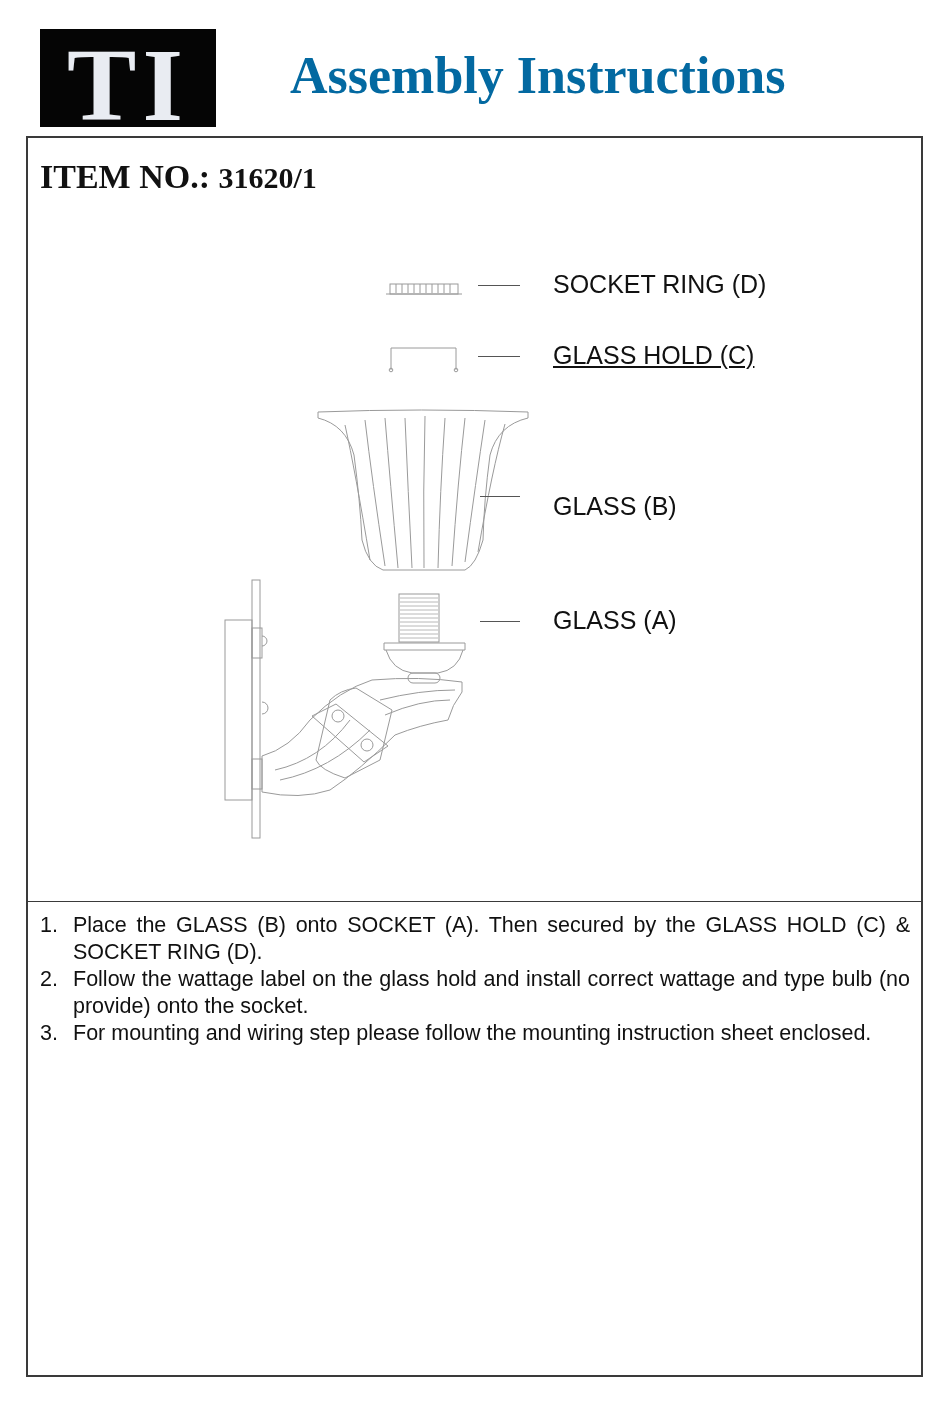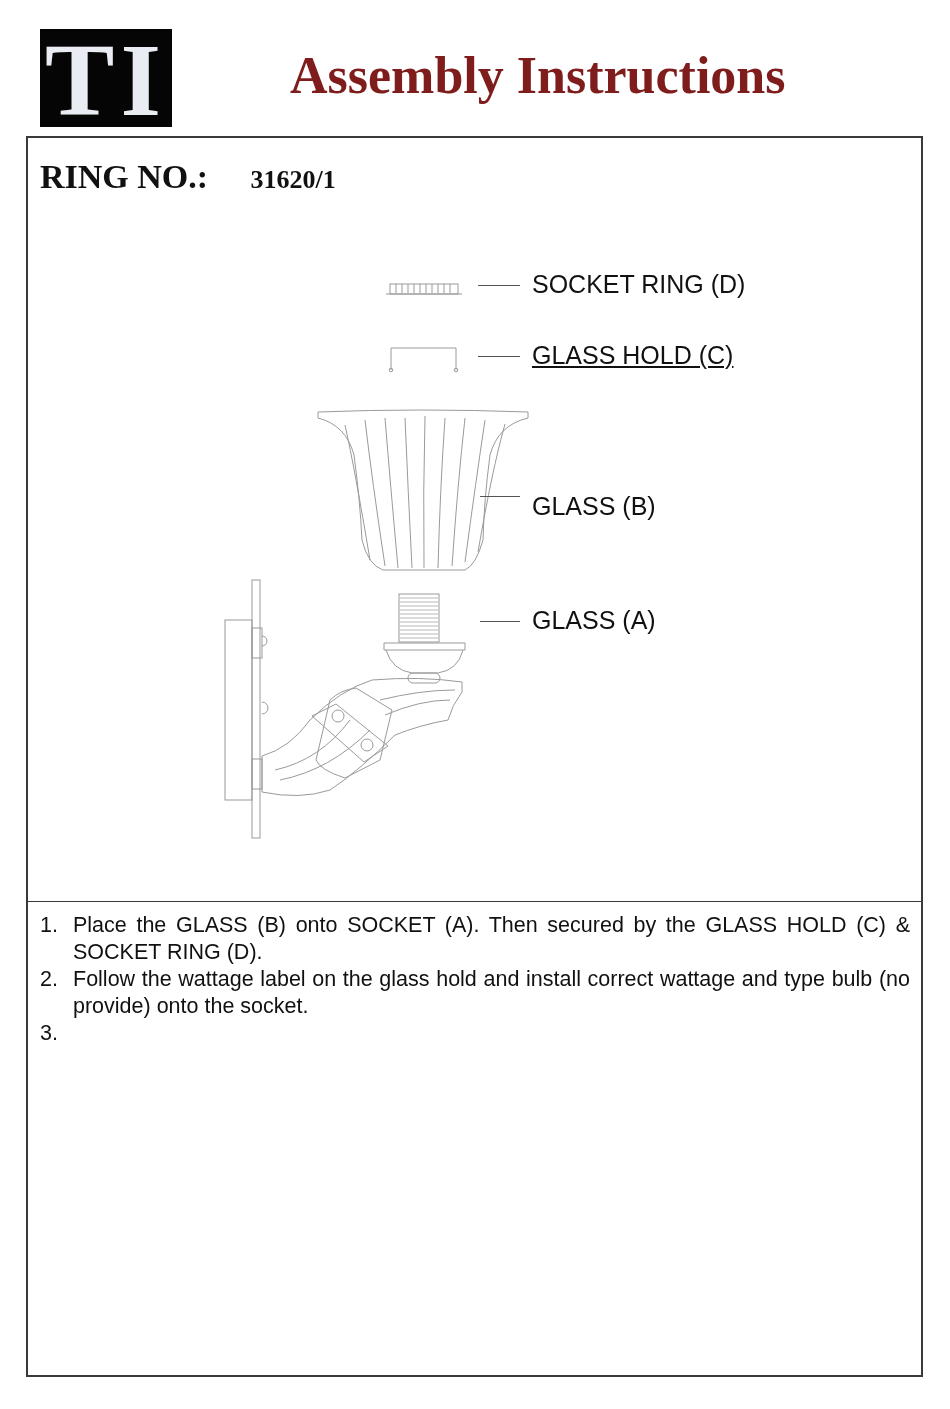--- a/index.html
+++ b/index.html
@@ -1,43 +1,43 @@
 <!DOCTYPE html>
 <html><head>
 <meta charset="utf-8">
 <style>
   html, body { margin: 0; padding: 0; background: #ffffff; }
   body { width: 950px; height: 1409px; position: relative; overflow: hidden; font-family: "Liberation Sans", sans-serif; color: #111; }
-  .logo { position: absolute; left: 40px; top: 29px; width: 132px; height: 98px; background: #050505; display: flex; align-items: center; justify-content: center; }
+  .logo { position: absolute; left: 40px; top: 29px; width: 176px; height: 98px; background: #050505; display: flex; align-items: flex-start; justify-content: center; }
   .logo span { font-family: "Liberation Serif", serif; font-weight: bold; font-size: 104px; color: #e9ecf2; letter-spacing: 6px; line-height: 1; margin-top: 4px; }
-  .title { position: absolute; left: 290px; top: 46px; font-family: "Liberation Serif", serif; font-weight: bold; font-size: 52px; color: #7f1d1d; white-space: nowrap; }
+  .title { position: absolute; left: 290px; top: 46px; font-family: "Liberation Serif", serif; font-weight: bold; font-size: 52px; color: #0369a1; white-space: nowrap; }
   .frame { position: absolute; left: 26px; top: 136px; width: 897px; height: 1241px; border: 2px solid #3a3a3a; box-sizing: border-box; }
   .divider { position: absolute; left: 26px; top: 901px; width: 897px; height: 0; border-top: 1.5px solid #3a3a3a; }
   .item-no { position: absolute; left: 40px; top: 158px; font-family: "Liberation Serif", serif; font-weight: bold; font-size: 34px; white-space: nowrap; }
-  .item-no .num { font-size: 26px; margin-left: 34px; }
-  .label { position: absolute; font-size: 25px; color: #111; white-space: nowrap; }
+  .item-no .num { font-size: 30px; }
+  .label { position: absolute; font-size: 25px; color: #111; white-space: nowrap; margin-left: 21px; }
   .leader { position: absolute; height: 0; border-top: 1px solid #555; }
   .drawing { position: absolute; left: 0; top: 0; }
   .steps { position: absolute; left: 40px; top: 912px; width: 870px; font-size: 21.5px; line-height: 27px; list-style: none; margin: 0; padding: 0; }
   .steps li { position: relative; padding-left: 33px; text-align: justify; }
   .steps li .n { position: absolute; left: 0; top: 0; }
 </style>
 </head>
 <body>
 
 <div class="logo">
   <span>TI</span>
 </div>
 <div class="title">Assembly Instructions</div>
 
 <div class="frame"></div>
 <div class="divider"></div>
 
 <div class="item-no">
-  <span>RING NO.:</span>
+  <span>ITEM NO.:</span>
   <span class="num">31620/1</span>
 </div>
 
 <svg class="drawing" width="950" height="900" xmlns="http://www.w3.org/2000/svg">
   <g fill="none" stroke="#9a9a9a" stroke-width="1">
 
     <g>
       <line x1="386" y1="294" x2="462" y2="294"></line>
       <rect x="390" y="284" width="68" height="10"></rect>
       <path d="M396 284v9 M402 284v9 M408 284v9 M414 284v9 M420 284v9 M426 284v9 M432 284v9 M438 284v9 M444 284v9 M450 284v9"></path>
@@ -93,14 +93,15 @@
   <li>
     <span class="n">1.</span>
     <span>Place the GLASS (B) onto SOCKET (A). Then secured by the GLASS HOLD (C) &amp; SOCKET RING (D).</span>
   </li>
   <li>
     <span class="n">2.</span>
     <span>Follow the wattage label on the glass hold and install correct wattage and type bulb (no provide) onto the socket.</span>
   </li>
   <li>
     <span class="n">3.</span>
+    <span>For mounting and wiring step please follow the mounting instruction sheet enclosed.</span>
   </li>
 </ol>
 
 </body></html>

